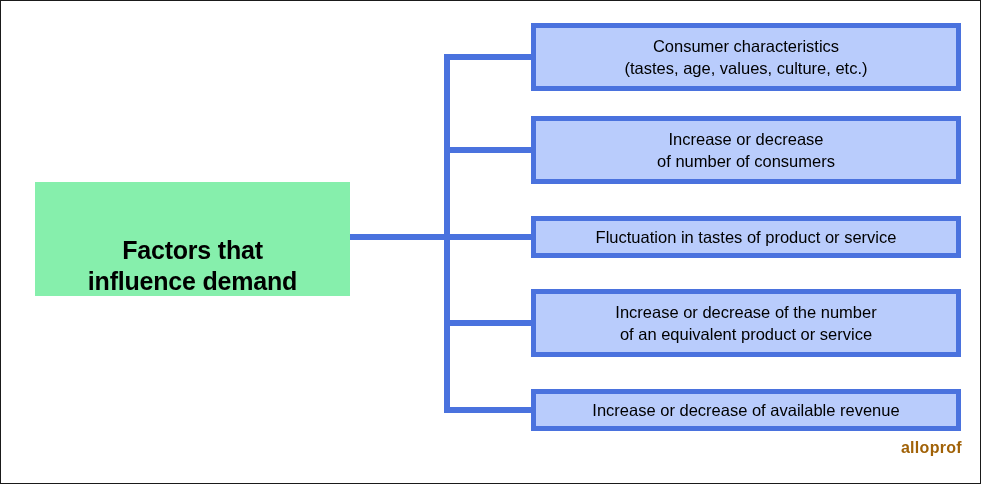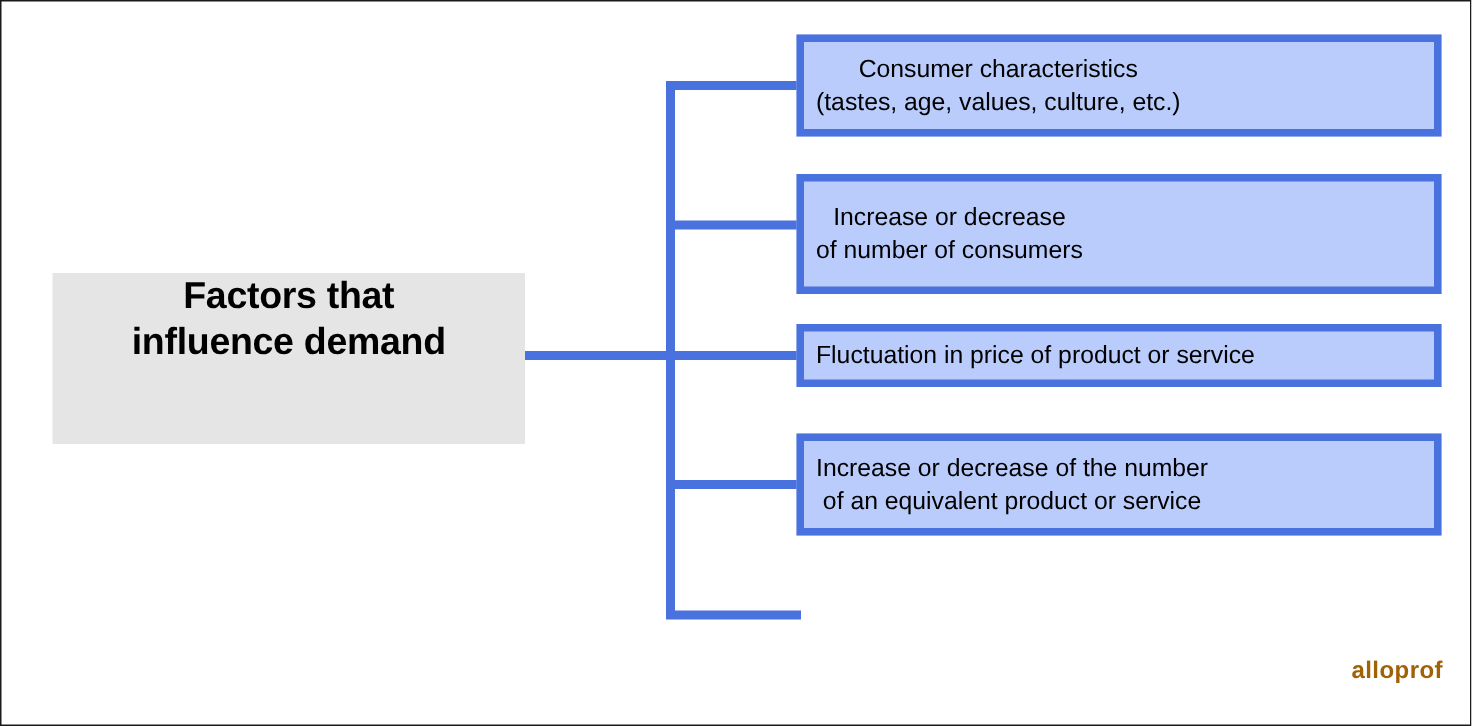--- a/index.html
+++ b/index.html
@@ -20,23 +20,23 @@
     overflow: hidden;
   }
 
   
   .root-box {
     position: absolute;
     left: 34px;
     top: 181px;
     width: 315px;
     height: 114px;
-    background: #e5e5e5;
+    background: #86efac;
     display: flex;
-    align-items: flex-start;
+    align-items: flex-end;
     justify-content: center;
     box-sizing: border-box;
   }
   .root-label {
     color: #000000;
     font-size: 25px;
     font-weight: bold;
     line-height: 1.22;
     text-align: center;
     letter-spacing: -0.2px;
@@ -69,20 +69,21 @@
   
   .leaf-box {
     position: absolute;
     left: 530px;
     width: 430px;
     background: #b9ccfc;
     border: 5px solid #4a72de;
     box-sizing: border-box;
     display: flex;
     align-items: center;
+    justify-content: center;
   }
   .leaf-label {
     color: #000000;
     font-size: 16.5px;
     line-height: 1.35;
     text-align: center;
     white-space: pre-line;
     padding: 0 8px;
   }
 
@@ -114,30 +115,33 @@
   <div class="conn conn-branch" style="top:146px"></div>
   <div class="conn conn-branch" style="top:233px"></div>
   <div class="conn conn-branch" style="top:319px"></div>
   <div class="conn conn-branch" style="top:406px"></div>
 
   <div class="leaf-box" style="top:22px;height:68px">
     <div class="leaf-label">Consumer characteristics
 (tastes, age, values, culture, etc.)</div>
   </div>
 
-  <div class="leaf-box" style="top:115px;height:80px">
+  <div class="leaf-box" style="top:115px;height:68px">
     <div class="leaf-label">Increase or decrease
 of number of consumers</div>
   </div>
 
   <div class="leaf-box" style="top:215px;height:42px">
-    <div class="leaf-label">Fluctuation in price of product or service</div>
+    <div class="leaf-label">Fluctuation in tastes of product or service</div>
   </div>
 
   <div class="leaf-box" style="top:288px;height:68px">
     <div class="leaf-label">Increase or decrease of the number
 of an equivalent product or service</div>
   </div>
 
+  <div class="leaf-box" style="top:388px;height:42px">
+    <div class="leaf-label">Increase or decrease of available revenue</div>
+  </div>
 
   <div class="brand">alloprof</div>
 
 </div>
 
 </body></html>

